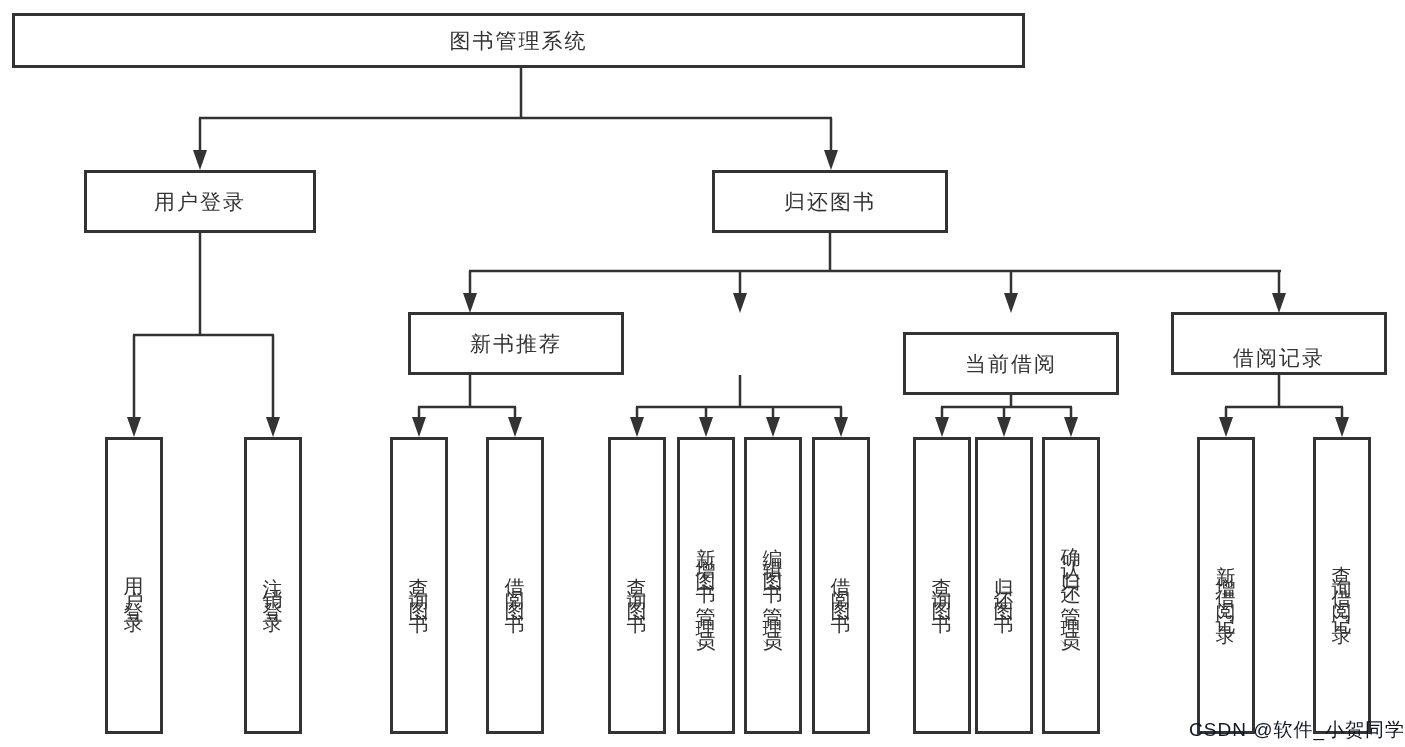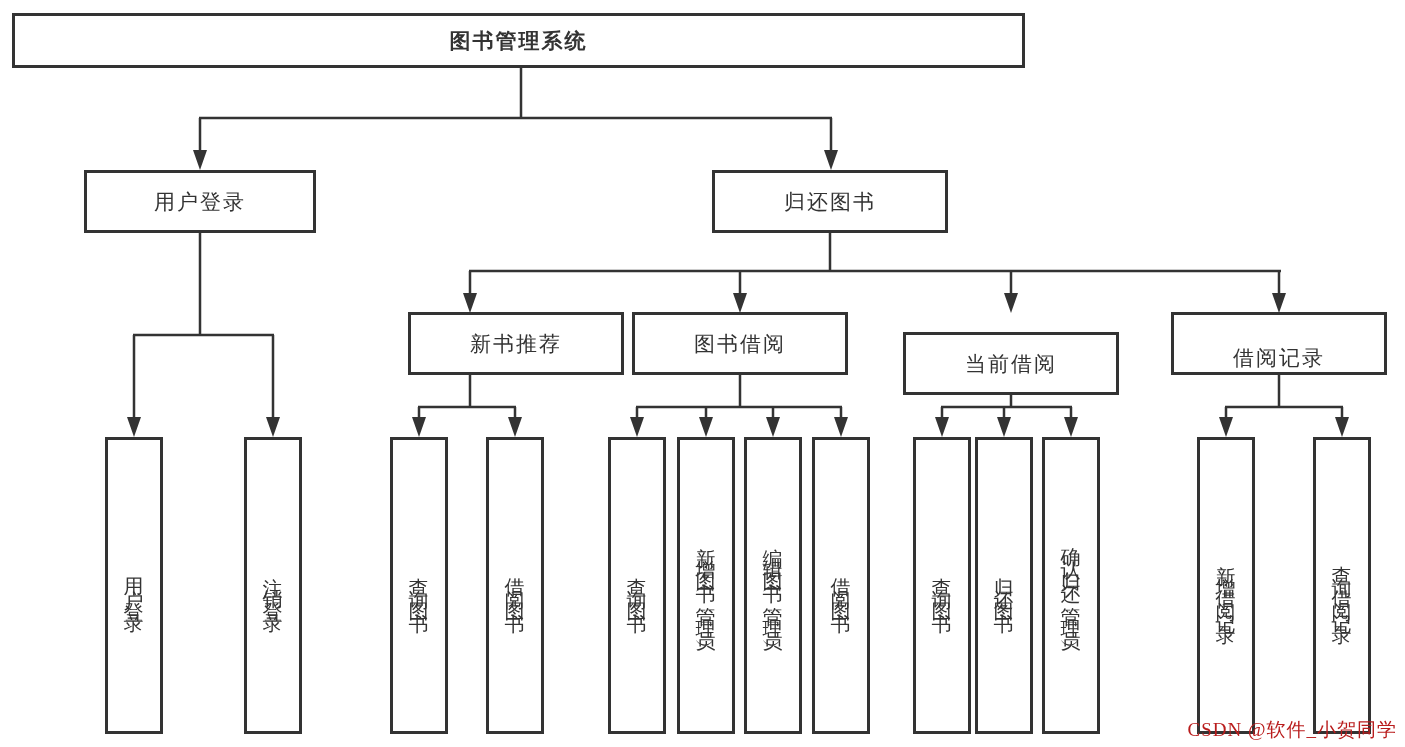--- a/index.html
+++ b/index.html
@@ -50,27 +50,26 @@
   .vbox .vtext {
     writing-mode: vertical-rl;
     text-orientation: mixed;
     font-size: 20px;
     letter-spacing: 12px;
     color: #333333;
     line-height: 1;
   }
   .watermark {
     position: absolute;
-    right: 8px;
+    right: 0;
     bottom: 4px;
     font-size: 19px;
-    color: #b91c1c;
+    color: #0f172a;
     letter-spacing: 1px;
     white-space: nowrap;
-    font-family: Liberation Serif, serif;
   }
 </style>
 </head>
 <body>
 
 <div class="canvas">
 
   <svg class="connectors" viewBox="0 0 1405 747" xmlns="http://www.w3.org/2000/svg">
     <g stroke="#333333" stroke-width="2.5" fill="none">
 
@@ -104,36 +103,33 @@
       <polygon points="766,417 780,417 773,437"></polygon>
       <polygon points="834,417 848,417 841,437"></polygon>
       <polygon points="935,417 949,417 942,437"></polygon>
       <polygon points="997,417 1011,417 1004,437"></polygon>
       <polygon points="1064,417 1078,417 1071,437"></polygon>
       <polygon points="1219,417 1233,417 1226,437"></polygon>
       <polygon points="1335,417 1349,417 1342,437"></polygon>
     </g>
   </svg>
 
-  <div class="hbox" style="left:12px; top:13px; width:1013px; height:55px;font-weight:bold;">
+  <div class="hbox" style="left:12px; top:13px; width:1013px; height:55px;">
     <span>图书管理系统</span>
   </div>
 
   <div class="hbox" style="left:84px; top:170px; width:232px; height:63px;">
     <span>用户登录</span>
   </div>
   <div class="hbox" style="left:712px; top:170px; width:236px; height:63px;">
     <span>归还图书</span>
   </div>
 
   <div class="hbox" style="left:362px; top:312px; width:216px; height:63px;margin-left:46px;">
     <span>新书推荐</span>
-  </div>
-  <div class="hbox" style="left:632px; top:312px; width:216px; height:63px;">
-    <span>图书借阅</span>
   </div>
   <div class="hbox" style="left:903px; top:312px; width:216px; height:63px;margin-top:20px;">
     <span>当前借阅</span>
   </div>
   <div class="hbox" style="left:1171px; top:312px; width:216px; height:63px;align-items:flex-end;">
     <span>借阅记录</span>
   </div>
 
   <div class="vbox" style="left:105px;">
     <span class="vtext">用户登录</span>

